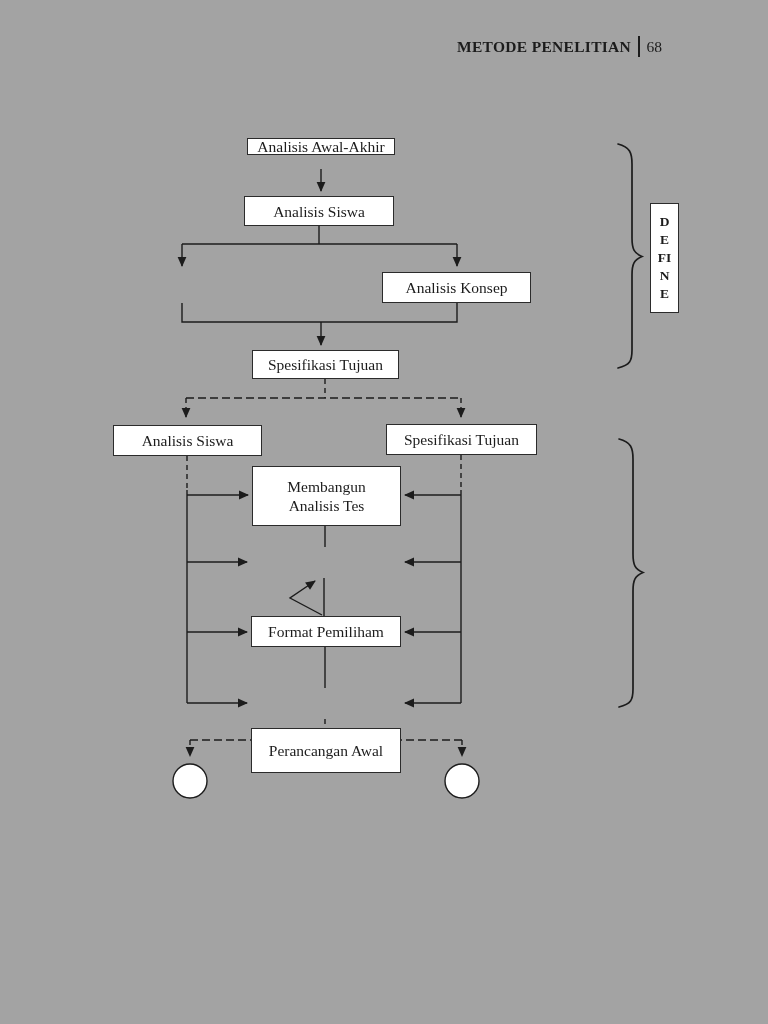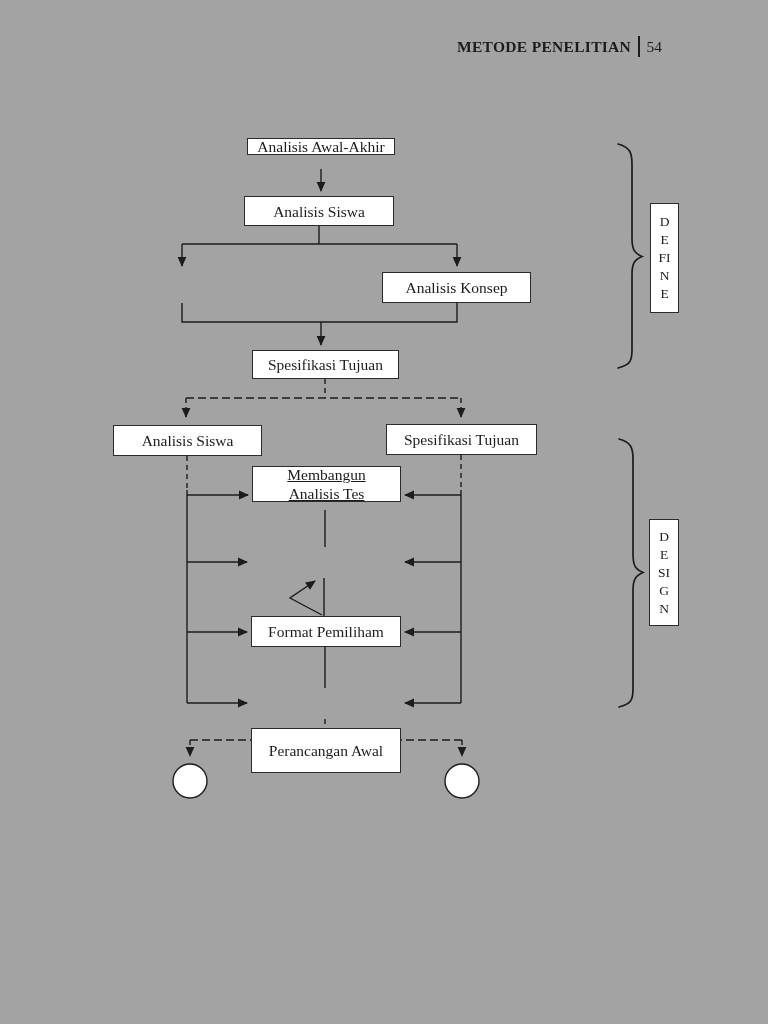--- a/index.html
+++ b/index.html
@@ -22,21 +22,21 @@
   .hdr .vbar{width:1.4px;height:21px;background:#1c1c1c;}
   .box{
     position:absolute;box-sizing:border-box;
     border:1.5px solid #2b2b2b;background:#ffffff;
     display:flex;flex-direction:column;align-items:center;justify-content:center;
     text-align:center;font-size:15.5px;line-height:19px;
   }
   .phasebox{
     position:absolute;box-sizing:border-box;
     border:1.2px solid #2b2b2b;background:#ffffff;
-    display:flex;align-items:center;justify-content:center;
+    display:flex;align-items:center;justify-content:center;font-weight:bold;
   }
   .phasebox .stack{
     width:14px;
     word-break:break-all;
     text-align:center;
     font-size:13.5px;line-height:18px;
     letter-spacing:0;
   }
 </style>
 </head>
@@ -96,21 +96,21 @@
 
     <g stroke="#1c1c1c" stroke-width="1.7" fill="none" stroke-linecap="round">
       <path d="M618 144 C630 147 632 153 632 164 L632 238 C632 249 634 253 642 256.5 C634 260 632 264 632 275 L632 350 C632 361 630 365 618 368"></path>
       <path d="M619 439 C631 442 633 448 633 459 L633 554 C633 565 635 569 643 572.5 C635 576 633 580 633 591 L633 689 C633 700 631 704 619 707"></path>
     </g>
   </svg>
 
   <div class="hdr">
     <span class="title">METODE PENELITIAN</span>
     <span class="vbar"></span>
-    <span class="pagenum">54</span>
+    <span class="pagenum">68</span>
   </div>
 
   <div class="box" style="left:247px;top:138px;width:148px;height:17px;">
     <span>Analisis Awal-Akhir</span>
   </div>
 
   <div class="box" style="left:244px;top:196px;width:150px;height:30px;">
     <span>Analisis Siswa</span>
   </div>
 
@@ -124,35 +124,32 @@
   </div>
 
   <div class="box" style="left:113px;top:425px;width:149px;height:31px;">
     <span>Analisis Siswa</span>
   </div>
 
   <div class="box" style="left:386px;top:424px;width:151px;height:31px;">
     <span>Spesifikasi Tujuan</span>
   </div>
 
-  <div class="box" style="left:252px;top:466px;width:149px;height:36px;text-decoration:underline;">
+  <div class="box" style="left:252px;top:466px;width:149px;height:60px;">
     <span>Membangun</span>
     <span>Analisis Tes</span>
   </div>
 
 
   <div class="box" style="left:251px;top:616px;width:150px;height:31px;">
     <span>Format Pemiliham</span>
   </div>
 
   <div class="box" style="left:251px;top:728px;width:150px;height:45px;">
     <span>Perancangan Awal</span>
   </div>
 
   <div class="phasebox" style="left:650px;top:203px;width:29px;height:110px;">
     <span class="stack">DEFINE</span>
   </div>
 
-  <div class="phasebox" style="left:649px;top:519px;width:30px;height:107px;">
-    <span class="stack">DESIGN</span>
-  </div>
 
 </div>
 
 </body></html>

